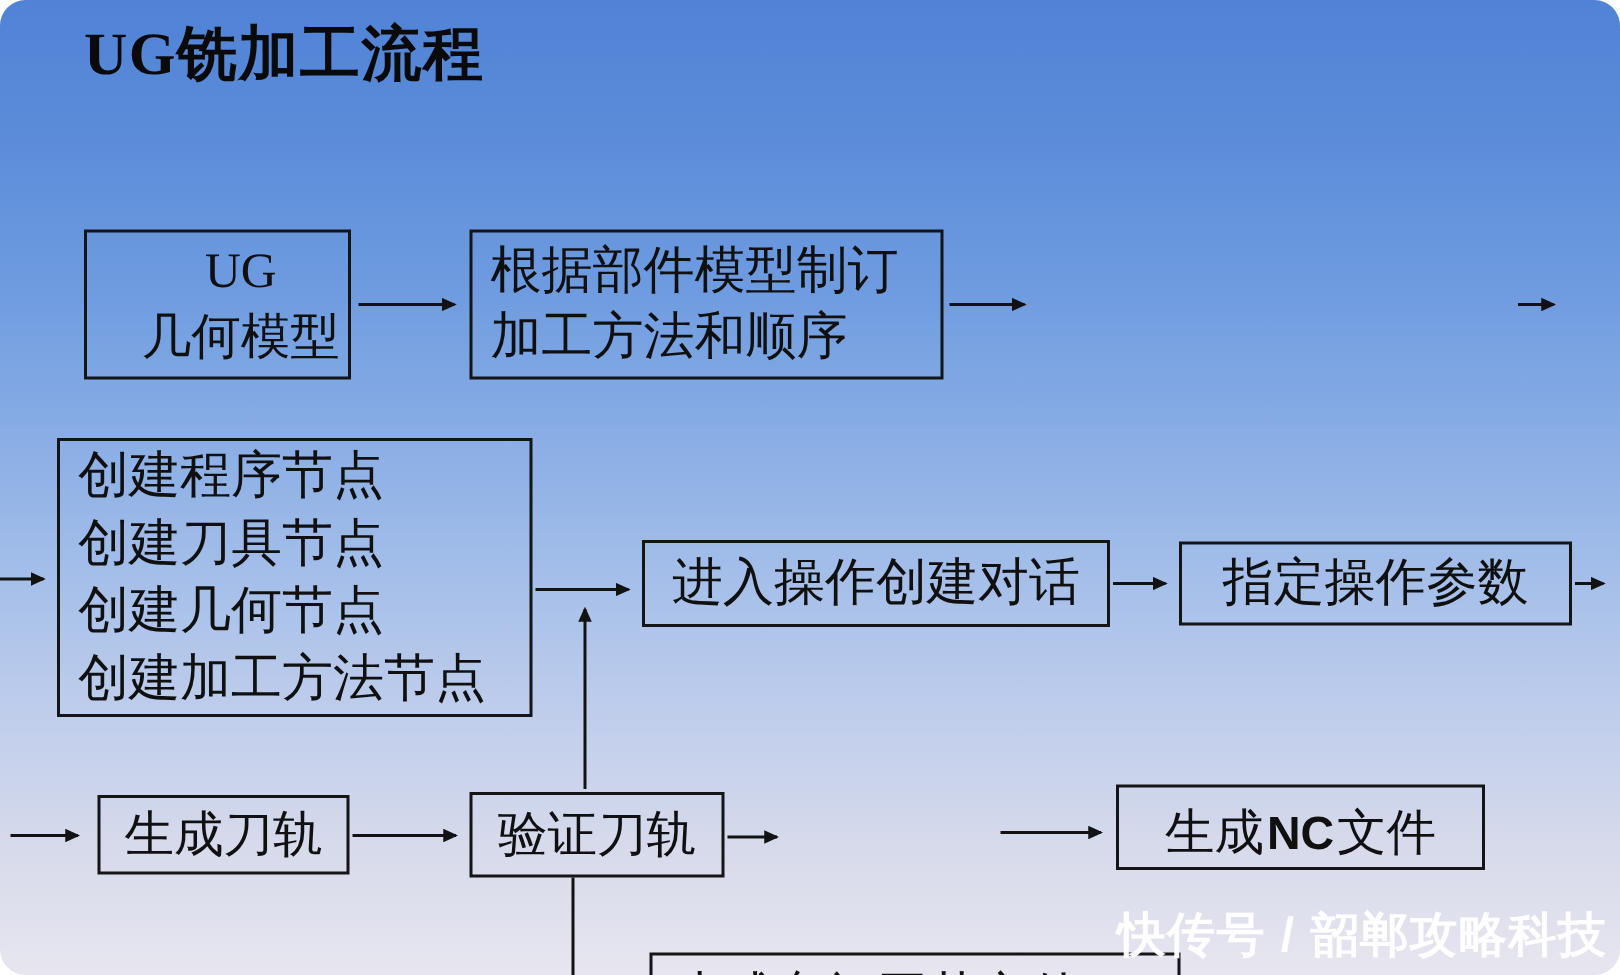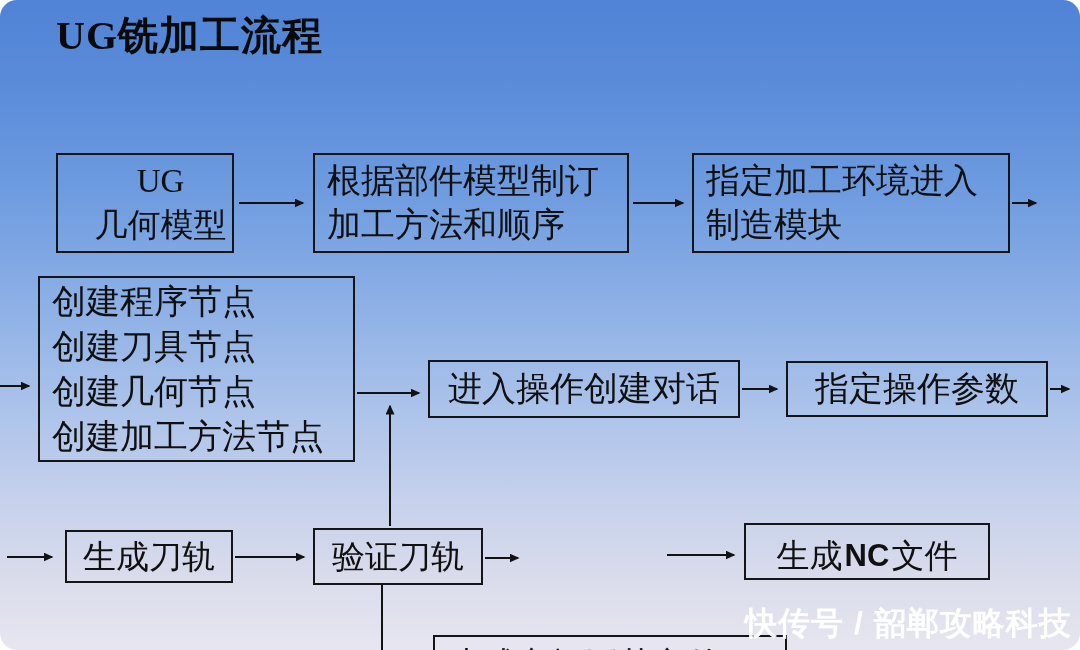--- a/index.html
+++ b/index.html
@@ -26,21 +26,21 @@
     display:flex;flex-direction:column;justify-content:center;
     font-size:34px;
     white-space:pre-line;
     line-height:44px;
   }
   .node.center{align-items:center;text-align:center;}
   .node.left{padding-left:12px;}
   #node-ug-model      {left:56px;  top:153px; width:178px; height:100px; font-size:33px;padding-left:31px;}
   #node-plan-method   {left:313px; top:153px; width:316px; height:100px;}
   #node-enter-env     {left:692px; top:153px; width:318px; height:100px;}
-  #node-create-nodes  {left:38px;  top:276px; width:317px; height:186px; line-height:45px;justify-content:center;}
+  #node-create-nodes  {left:38px;  top:292px; width:317px; height:186px; line-height:45px;justify-content:center;}
   #node-op-dialog     {left:428px; top:360px; width:312px; height:58px;}
   #node-op-params     {left:786px; top:361px; width:262px; height:56px;}
   #node-gen-toolpath  {left:65px;  top:530px; width:168px; height:53px; font-size:33px;}
   #node-verify-toolpath{left:313px;top:528px; width:170px; height:57px; font-size:33px;}
   #node-post-process  {left:527px; top:533px; width:138px; height:55px; font-size:33px;}
   #node-nc-file       {left:744px; top:523px; width:246px; height:57px; flex-direction:row;align-items:flex-end;font-size:33px;}
   #node-shop-docs     {left:433px; top:635px; width:354px; height:62px; justify-content:flex-start; padding:6px 0 0 14px;}
   .nc-code{
     font-family:"Liberation Sans","DejaVu Sans",sans-serif;
     font-weight:bold;font-size:31px;padding:0 2px;
@@ -87,24 +87,20 @@
   <div class="node center" id="node-ug-model">
     <span>UG
 几何模型</span>
   </div>
 
   <div class="node left" id="node-plan-method">
     <span>根据部件模型制订
 加工方法和顺序</span>
   </div>
 
-  <div class="node left" id="node-enter-env">
-    <span>指定加工环境进入
-制造模块</span>
-  </div>
 
   <div class="node left" id="node-create-nodes">
     <span>创建程序节点
 创建刀具节点
 创建几何节点
 创建加工方法节点</span>
   </div>
 
   <div class="node center" id="node-op-dialog">
     <span>进入操作创建对话</span>

